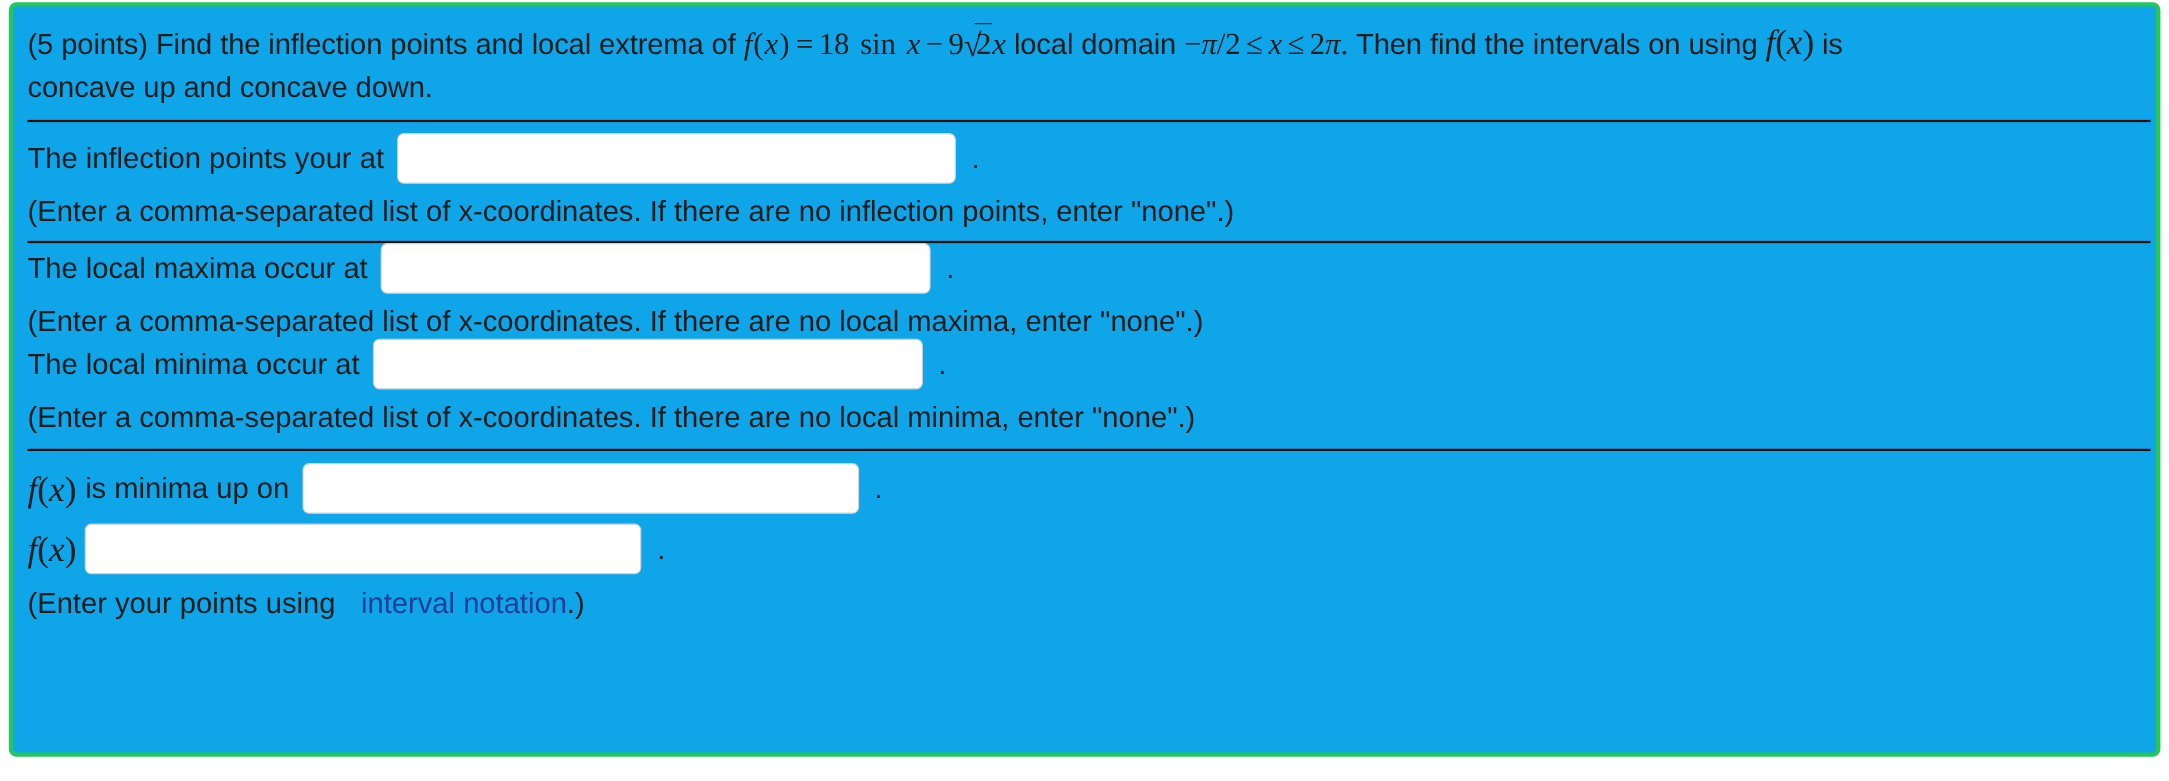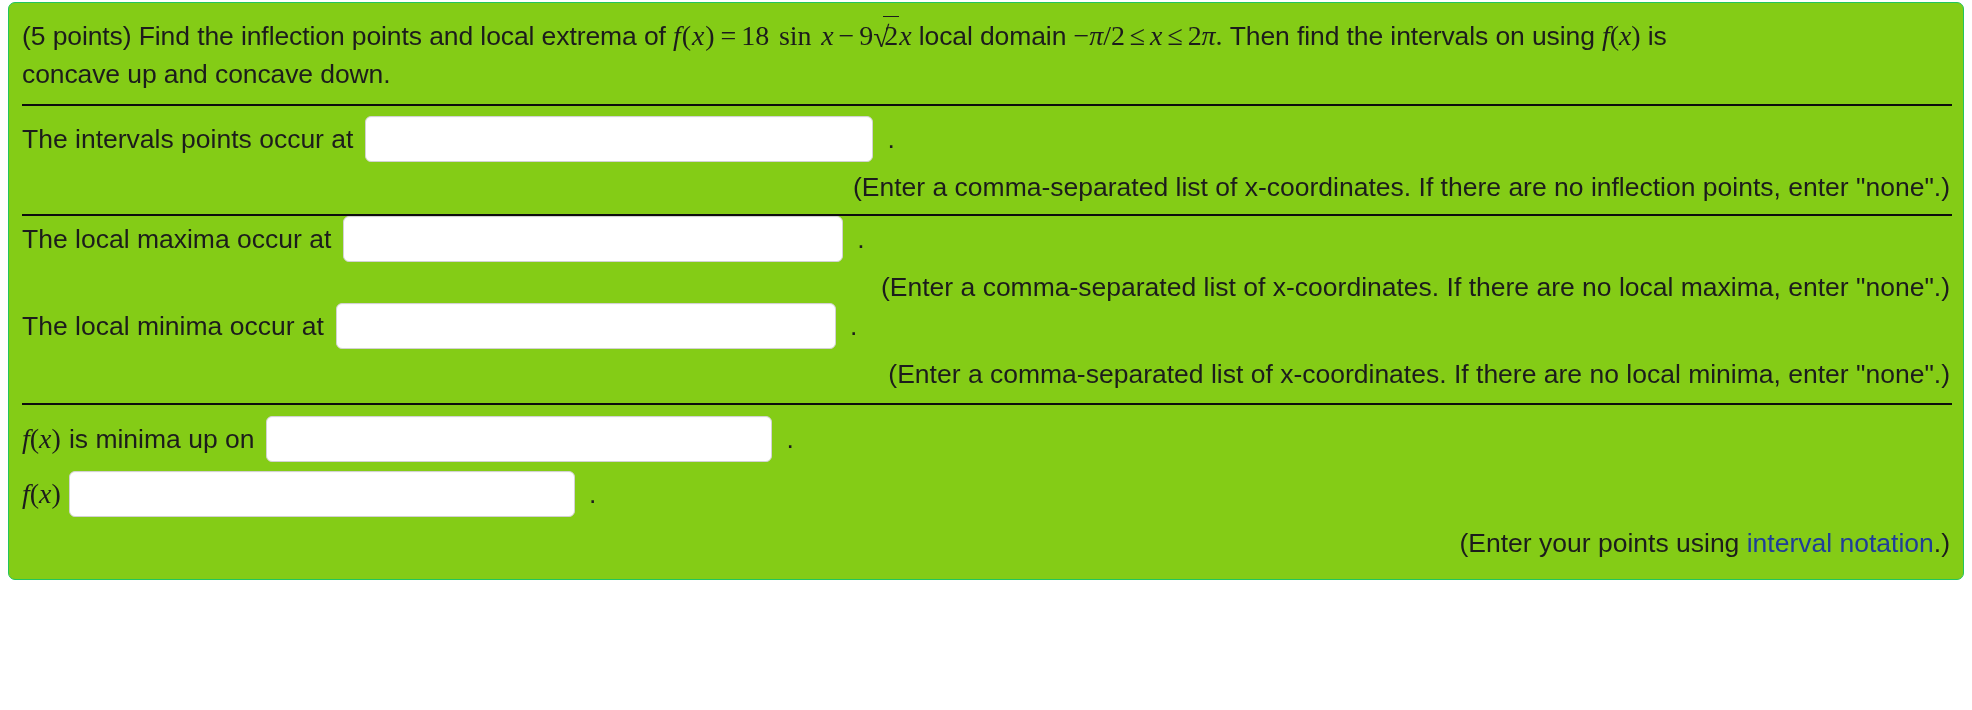--- a/index.html
+++ b/index.html
@@ -12,23 +12,23 @@
   }
   body {
     font-family: "Liberation Sans", sans-serif;
   }
 
   #card {
     position: absolute;
     left: 8px;
     top: 2px;
     width: 1956px;
-    height: 578px;
-    background: #84cc16;
-    border: 1px solid #22c55e;
+    height: 686px;
+    background: #0ea5e9;
+    border: 4px solid #22c55e;
     border-radius: 7px;
     box-sizing: border-box;
     overflow: hidden;
   }
 
   .inner {
     padding: 0 13px;
   }
 
   
@@ -90,45 +90,45 @@
     color: #1c1c1c;
     white-space: nowrap;
   }
   .row .label { padding-right: 12px; }
   .row .period { padding-left: 14px; }
 
   .hint {
     font-size: 26.5px;
     color: #1c1c1c;
     white-space: nowrap;
-    text-align: right;
   }
 
   .field {
     background: #ffffff;
     border: 1.5px solid #d2d2d2;
     border-radius: 6px;
     height: 46px;
     box-sizing: border-box;
     outline: none;
     font-size: 26px;
     font-family: "Liberation Sans", sans-serif;
     padding: 0 10px;
     color: #1c1c1c;
     box-shadow: 0 1px 0 rgba(0,0,0,0.02) inset;
   }
 
   a.link {
     color: #1f3d99;
     text-decoration: none;
+    margin-left: 16px;
   }
 
   .fx {
     font-family: "Liberation Serif", serif;
-    font-size: 28px;
+    font-size: 32px;
   }
 </style>
 </head>
 <body>
 
 <div id="card">
   <div class="inner">
 
     <div class="prompt">
       <span>(5 points)</span>
@@ -144,21 +144,21 @@
     </div>
   </div>
 
   <div class="sep-wrap-1">
     <hr class="sep">
   </div>
 
   <div class="inner">
 
     <div class="row" style="margin-top:10px;">
-      <span class="label">The intervals points occur at</span>
+      <span class="label">The inflection points your at</span>
       <input class="field" type="text" style="width: 508px;" placeholder="">
       <span class="period">.</span>
     </div>
     <div class="hint" style="margin-top:10px;">(Enter a comma-separated list of x-coordinates. If there are no inflection points, enter "none".)</div>
   </div>
 
   <div style="padding-top:11px;">
     <hr class="sep">
   </div>
 

